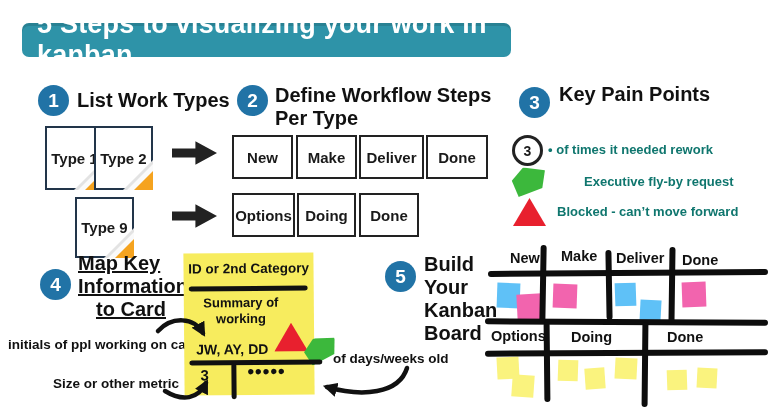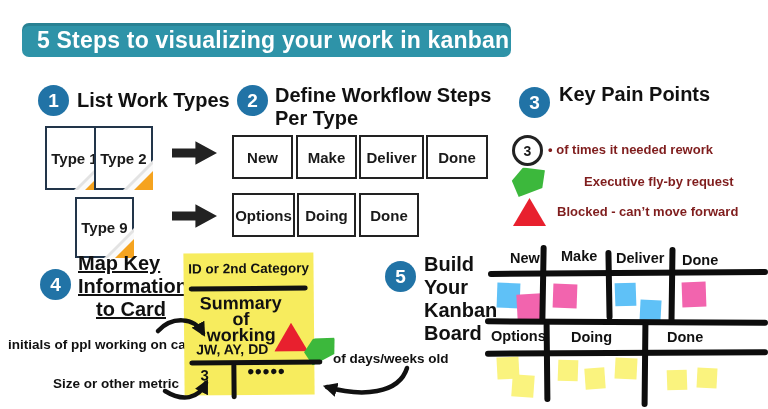--- a/index.html
+++ b/index.html
@@ -2,21 +2,21 @@
 <html><head>
 <meta charset="utf-8">
 <style>
   html,body{margin:0;padding:0;background:#fff;}
   #stage{position:relative;width:768px;height:409px;background:#fff;overflow:hidden;
          font-family:"Liberation Sans",sans-serif;color:#1a1a1a;}
   .abs{position:absolute;}
   
   .banner{left:22px;top:23px;width:474px;height:34px;background:#2E93A8;border-radius:7px;
           box-shadow:inset 0 3px 0 rgba(0,0,0,.12);display:flex;align-items:center;padding-left:15px;
-          color:#fff;font-size:23px;font-weight:600;letter-spacing:.2px;}
+          color:#fff;font-size:27px;font-weight:600;letter-spacing:.2px;}
   
   .stepnum{width:31px;height:31px;border-radius:50%;background:#2173A6;color:#fff;
            display:flex;align-items:center;justify-content:center;font-size:19px;font-weight:bold;}
   .h-step{font-weight:bold;font-size:20px;line-height:23px;color:#111;}
   
   .tcard{background:#fff;border:2.5px solid #22354a;display:flex;align-items:center;justify-content:center;
          font-weight:bold;font-size:15px;}
   .fold-gray{position:absolute;right:-2px;bottom:-2px;width:30px;height:30px;background:#e3e3e3;
              clip-path:polygon(100% 0,100% 100%,0 100%);}
   .fold-white{position:absolute;right:-2px;bottom:-2px;width:26px;height:26px;background:#fafafa;
@@ -24,21 +24,21 @@
   .fold-orange{position:absolute;right:-2px;bottom:-2px;width:19px;height:19px;background:#F5A31F;
              clip-path:polygon(100% 0,100% 100%,0 100%);}
   
   .arrow-right{background:#222;clip-path:polygon(0 34%,52% 34%,52% 8%,100% 50%,52% 92%,52% 66%,0 66%);}
   
   .wbox{background:#fff;border:2.5px solid #222;display:flex;align-items:center;justify-content:center;
         font-weight:bold;font-size:15px;}
   
   .legend-circle{width:25px;height:25px;border:3px solid #222;border-radius:50%;display:flex;
                  align-items:center;justify-content:center;font-weight:bold;font-size:14px;}
-  .legend-text{font-weight:bold;font-size:13px;color:#7f1d1d;}
+  .legend-text{font-weight:bold;font-size:13px;color:#0f766e;}
   .green-flag{background:#3CB83C;clip-path:polygon(8% 42%,42% 0,100% 18%,88% 78%,22% 100%);}
   .red-tri{background:#E8202E;clip-path:polygon(50% 0,100% 100%,0 100%);}
   .ann{font-weight:bold;font-size:13.5px;color:#111;}
   
   .ycard{background:#F7EC5E;width:130px;height:142px;}
   .ycard .hline{position:absolute;background:#111;height:5px;border-radius:3px;}
   .ycard-text{position:absolute;font-weight:bold;color:#111;}
   
   .bline{background:#0d0d0d;border-radius:4px;}
   .bhead{font-weight:bold;font-size:14.5px;color:#111;}
@@ -144,21 +144,21 @@
     <div style="padding-left:18px;">to Card</div>
   </div>
 
   <div class="abs ann" style="left:8px;top:337px;">initials of ppl working on card</div>
   <div class="abs ann" style="left:53px;top:376px;">Size or other metric</div>
   <div class="abs ann" style="left:333px;top:351px;">of days/weeks old</div>
 
   <div class="abs ycard" style="left:184px;top:253px;transform:rotate(-0.5deg);">
     <div class="ycard-text" style="left:0;right:0;top:8px;text-align:center;font-size:13.5px;">ID or 2nd Category</div>
     <div class="hline" style="left:5px;top:33px;width:119px;"></div>
-    <div class="ycard-text" style="left:14px;top:42px;width:86px;text-align:center;font-size:18px;line-height:16px;">
+    <div class="ycard-text" style="left:14px;top:42px;width:86px;text-align:center;font-size:13px;line-height:16px;">
       <div>Summary of</div>
       <div>working</div>
     </div>
     <div class="ycard-text" style="left:12px;top:88px;font-size:14px;">JW, AY, DD</div>
     <div class="red-tri" style="position:absolute;left:90px;top:70px;width:34px;height:29px;"></div>
     <div class="green-flag" style="position:absolute;left:117px;top:85px;width:36px;height:26px;transform:rotate(-14deg);"></div>
     <div class="hline" style="left:5px;top:107px;width:133px;"></div>
     <div class="ycard-text" style="left:16px;top:113px;font-size:15px;">3</div>
     <div style="position:absolute;left:47px;top:110px;width:5px;height:36px;background:#111;border-radius:3px;"></div>
     <div class="ycard-text" style="left:63px;top:108px;font-size:19px;letter-spacing:1px;">•••••</div>

